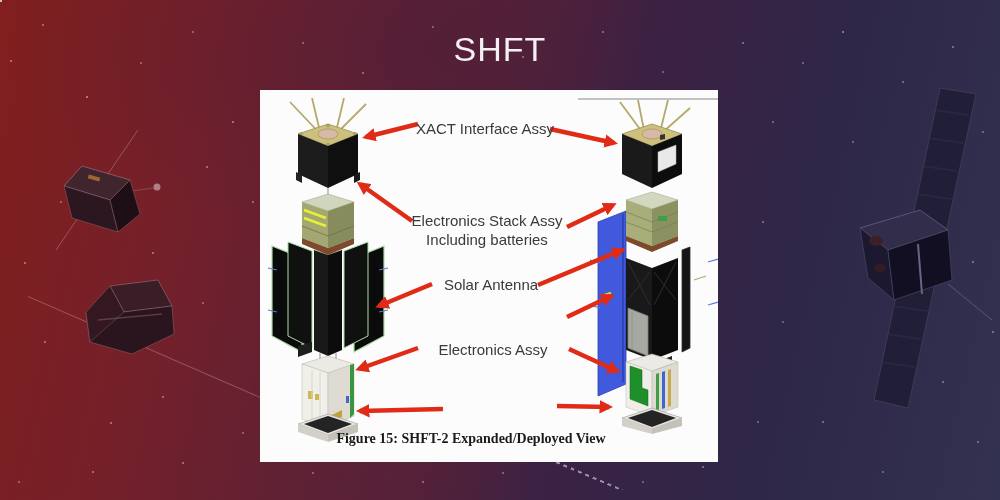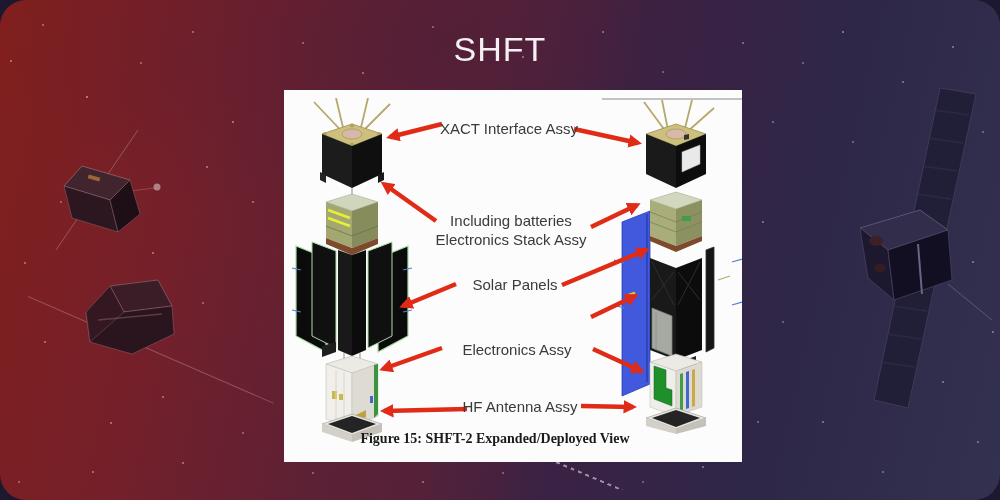--- a/index.html
+++ b/index.html
@@ -3,21 +3,20 @@
 <meta charset="utf-8">
 <style>
   html,body{margin:0;padding:0;background:#1c1830;}
   .stage{
     position:relative;width:1000px;height:500px;overflow:hidden;
     font-family:"Liberation Sans",sans-serif;
     background:
       radial-gradient(ellipse 600px 300px at 42% 8%, rgba(70,28,58,.35), rgba(0,0,0,0) 70%),
       linear-gradient(103deg,#811f1d 0%,#74202a 20%,#5a2136 40%,#43224238 55%,#3a2244 60%,#2e2748 78%,#333150 100%),
       linear-gradient(103deg,#811f1d 0%,#74202a 22%,#552138 45%,#3a2244 62%,#2e2748 80%,#333150 100%);
-    border-radius: 26px;
   }
   
   .star{position:absolute;width:2px;height:2px;border-radius:50%;}
   .star.warm{background:rgba(255,226,198,.8);
     box-shadow:10px 60px rgba(255,220,190,.55),42px 24px rgba(255,210,190,.5),86px 96px rgba(255,230,200,.6),
     140px 62px rgba(255,215,185,.45),192px 31px rgba(250,205,190,.5),232px 121px rgba(255,225,195,.55),
     60px 201px rgba(255,215,190,.45),24px 262px rgba(255,225,200,.5),152px 252px rgba(255,210,185,.55),
     202px 302px rgba(250,220,195,.45),44px 341px rgba(255,225,200,.5),110px 422px rgba(255,215,190,.55),
     182px 462px rgba(255,225,195,.5),242px 432px rgba(250,210,185,.45),252px 201px rgba(255,220,195,.5),
     206px 166px rgba(255,210,190,.55),92px 471px rgba(255,225,200,.5),18px 481px rgba(255,215,190,.45),
@@ -40,21 +39,21 @@
   }
   
   .bgsat{position:absolute;pointer-events:none;}
   
   .title{
     position:absolute;left:0;top:30px;width:1000px;text-align:center;
     color:#f3eff3;font-size:34px;font-weight:400;letter-spacing:1px;margin:0;
   }
   
   .figbox{
-    position:absolute;left:284px;top:90px;width:458px;height:372px;
+    position:absolute;left:260px;top:90px;width:458px;height:372px;
     background:#fcfcfc;margin:0;
   }
   .scanline{position:absolute;left:318px;top:8px;width:140px;height:1.5px;background:#c2c2c2;}
   .fig-sat{position:absolute;}
   .arrows{position:absolute;left:0;top:0;width:458px;height:372px;}
   .lbl{
     position:absolute;transform:translateX(-50%);white-space:nowrap;
     color:#3a3a3a;font-size:15px;line-height:1.25;text-align:center;
   }
   .caption{
@@ -246,22 +245,21 @@
         <line x1="307" y1="227" x2="351" y2="206"></line>
         <line x1="158" y1="258" x2="99" y2="279"></line>
         <line x1="309" y1="259" x2="357" y2="281"></line>
         <line x1="183" y1="319" x2="100" y2="321"></line>
         <line x1="297" y1="316" x2="349" y2="317"></line>
       </g>
     </svg>
 
     <div class="lbl" style="left:225px;top:30px">XACT Interface Assy</div>
     <div class="lbl" style="left:227px;top:122px">
+      <div>Electronics Stack Assy</div>
       <div>Including batteries</div>
-      <div>Electronics Stack Assy</div>
     </div>
-    <div class="lbl" style="left:231px;top:186px">Solar Panels</div>
+    <div class="lbl" style="left:231px;top:186px">Solar Antenna</div>
     <div class="lbl" style="left:233px;top:251px">Electronics Assy</div>
-    <div class="lbl" style="left:236px;top:308px">HF Antenna Assy</div>
 
     <figcaption class="caption">Figure 15: SHFT-2 Expanded/Deployed View</figcaption>
   </figure>
 </div>
 
 </body></html>

